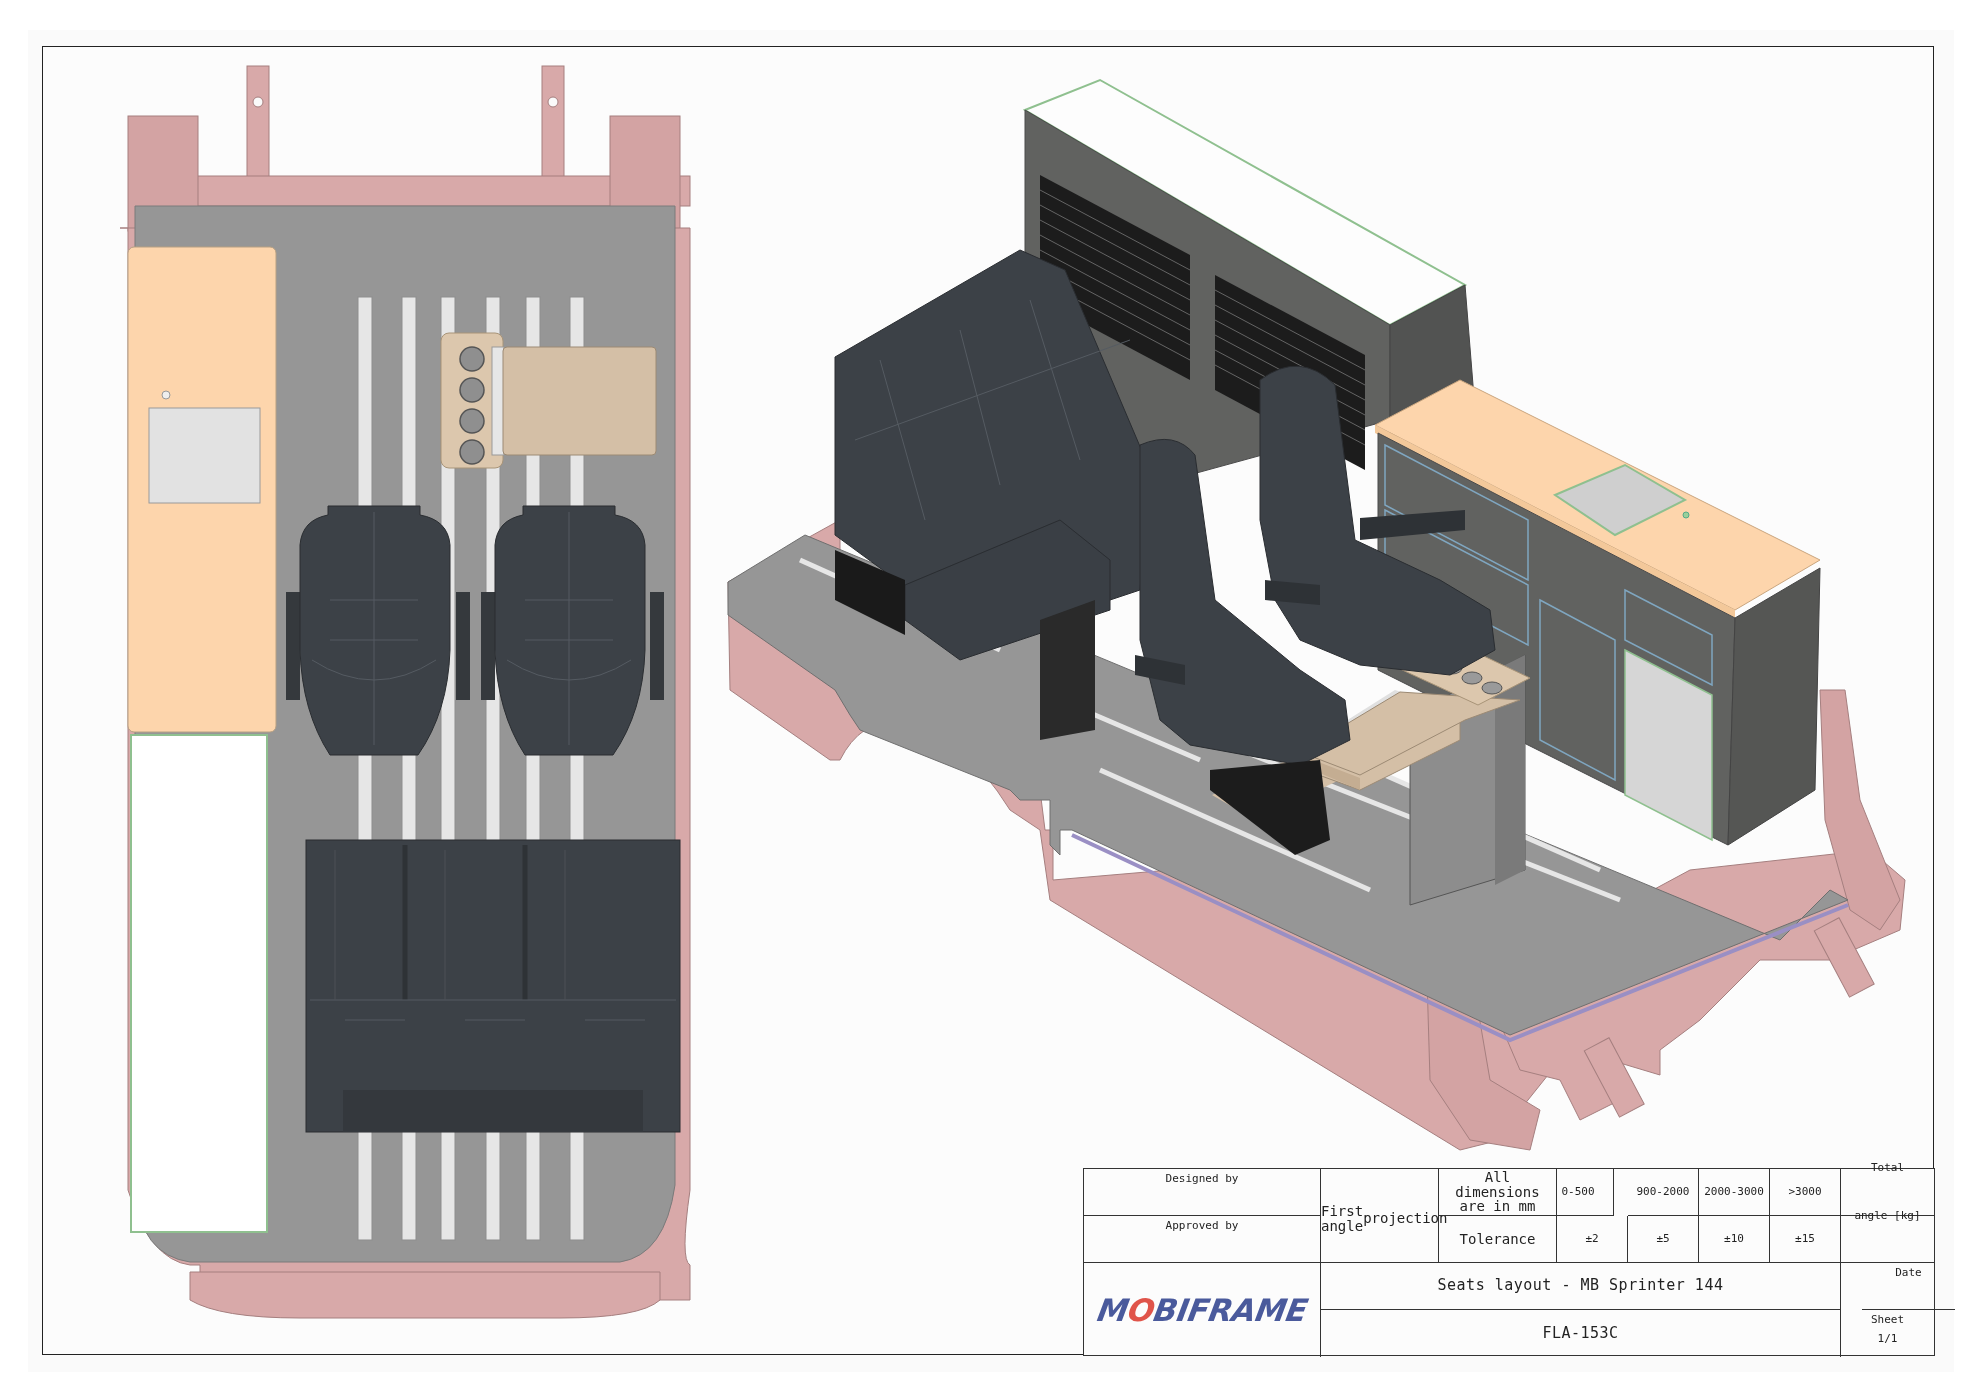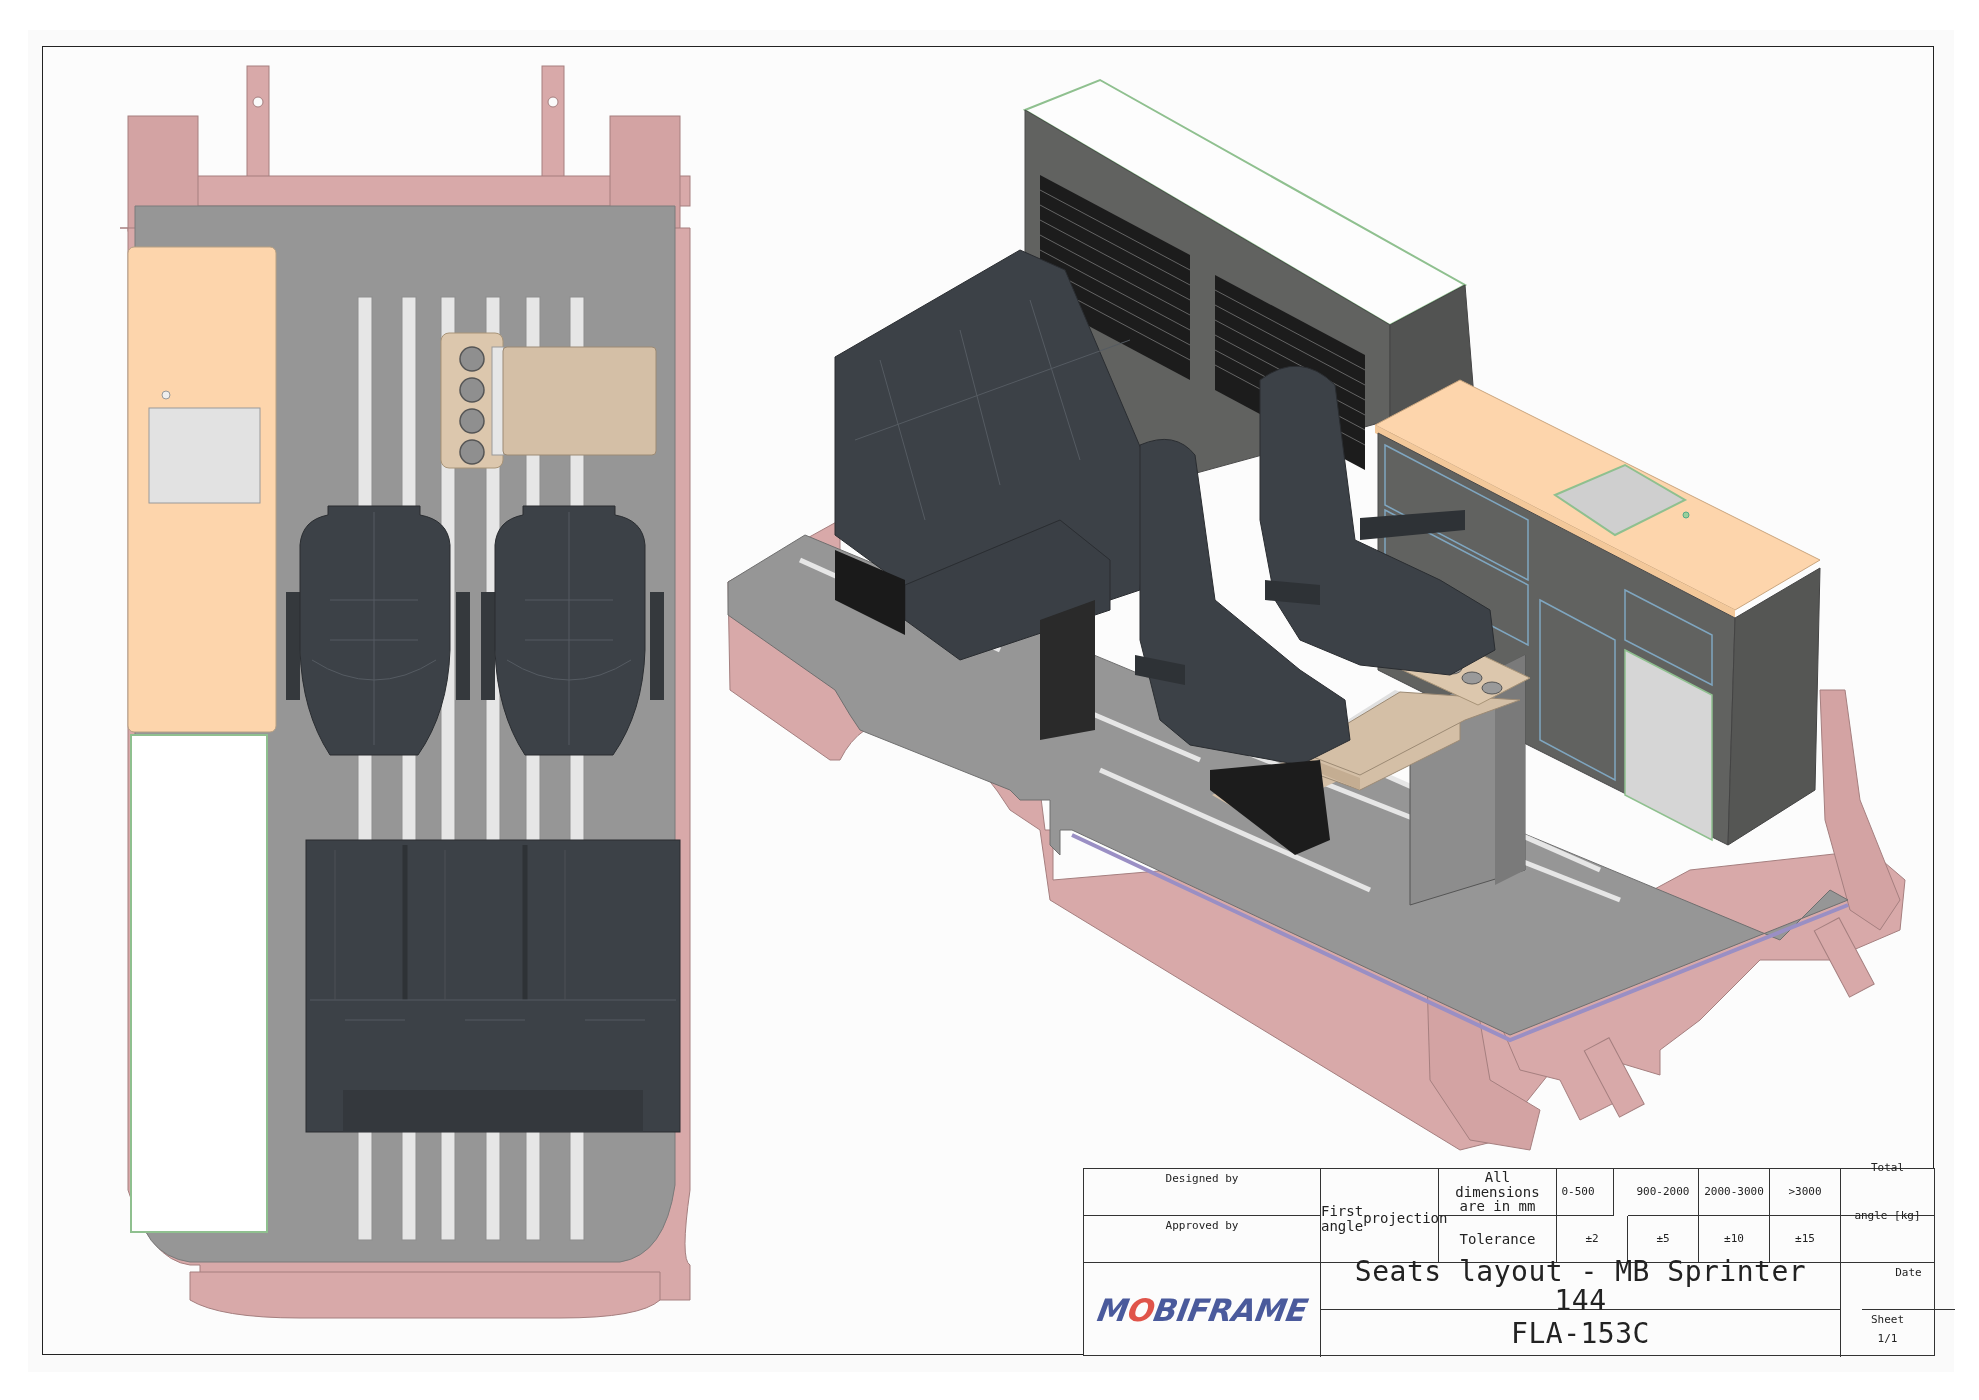--- a/index.html
+++ b/index.html
@@ -5,21 +5,21 @@
   html,body{margin:0;padding:0;background:#ffffff;}
   body{width:1979px;height:1400px;position:relative;overflow:hidden;font-family:"DejaVu Sans Mono","Liberation Mono",monospace;}
   .paper{position:absolute;left:28px;top:30px;width:1926px;height:1342px;background:#fafafa;}
   .frame{position:absolute;left:42px;top:46px;width:1892px;height:1309px;border:1.5px solid #222;background:#fcfcfc;box-sizing:border-box;}
   svg{position:absolute;left:0;top:0;}
   
   .tb{position:absolute;left:1083px;top:1168px;width:852px;height:188px;border:1.5px solid #333;box-sizing:border-box;background:#fcfcfc;color:#222;}
   .cell{position:absolute;border-right:1.5px solid #333;border-bottom:1.5px solid #333;box-sizing:border-box;display:flex;align-items:center;justify-content:center;text-align:center;line-height:1.05;}
   .small{font-size:11px;}
   .med{font-size:14px;}
-  .big{font-size:28px;letter-spacing:0.5px;}
+  .big{font-size:15px;letter-spacing:0.5px;}
   .top{align-items:flex-start;padding-top:4px;}
   .logo{font-family:"DejaVu Sans","Liberation Sans",sans-serif;font-weight:bold;font-style:italic;font-size:31px;letter-spacing:-0.5px;transform:skewX(-10deg);}
 </style>
 </head>
 <body>
 
 <div class="paper"></div>
 <div class="frame"></div>
 
 <svg width="1979" height="1400" viewBox="0 0 1979 1400">

